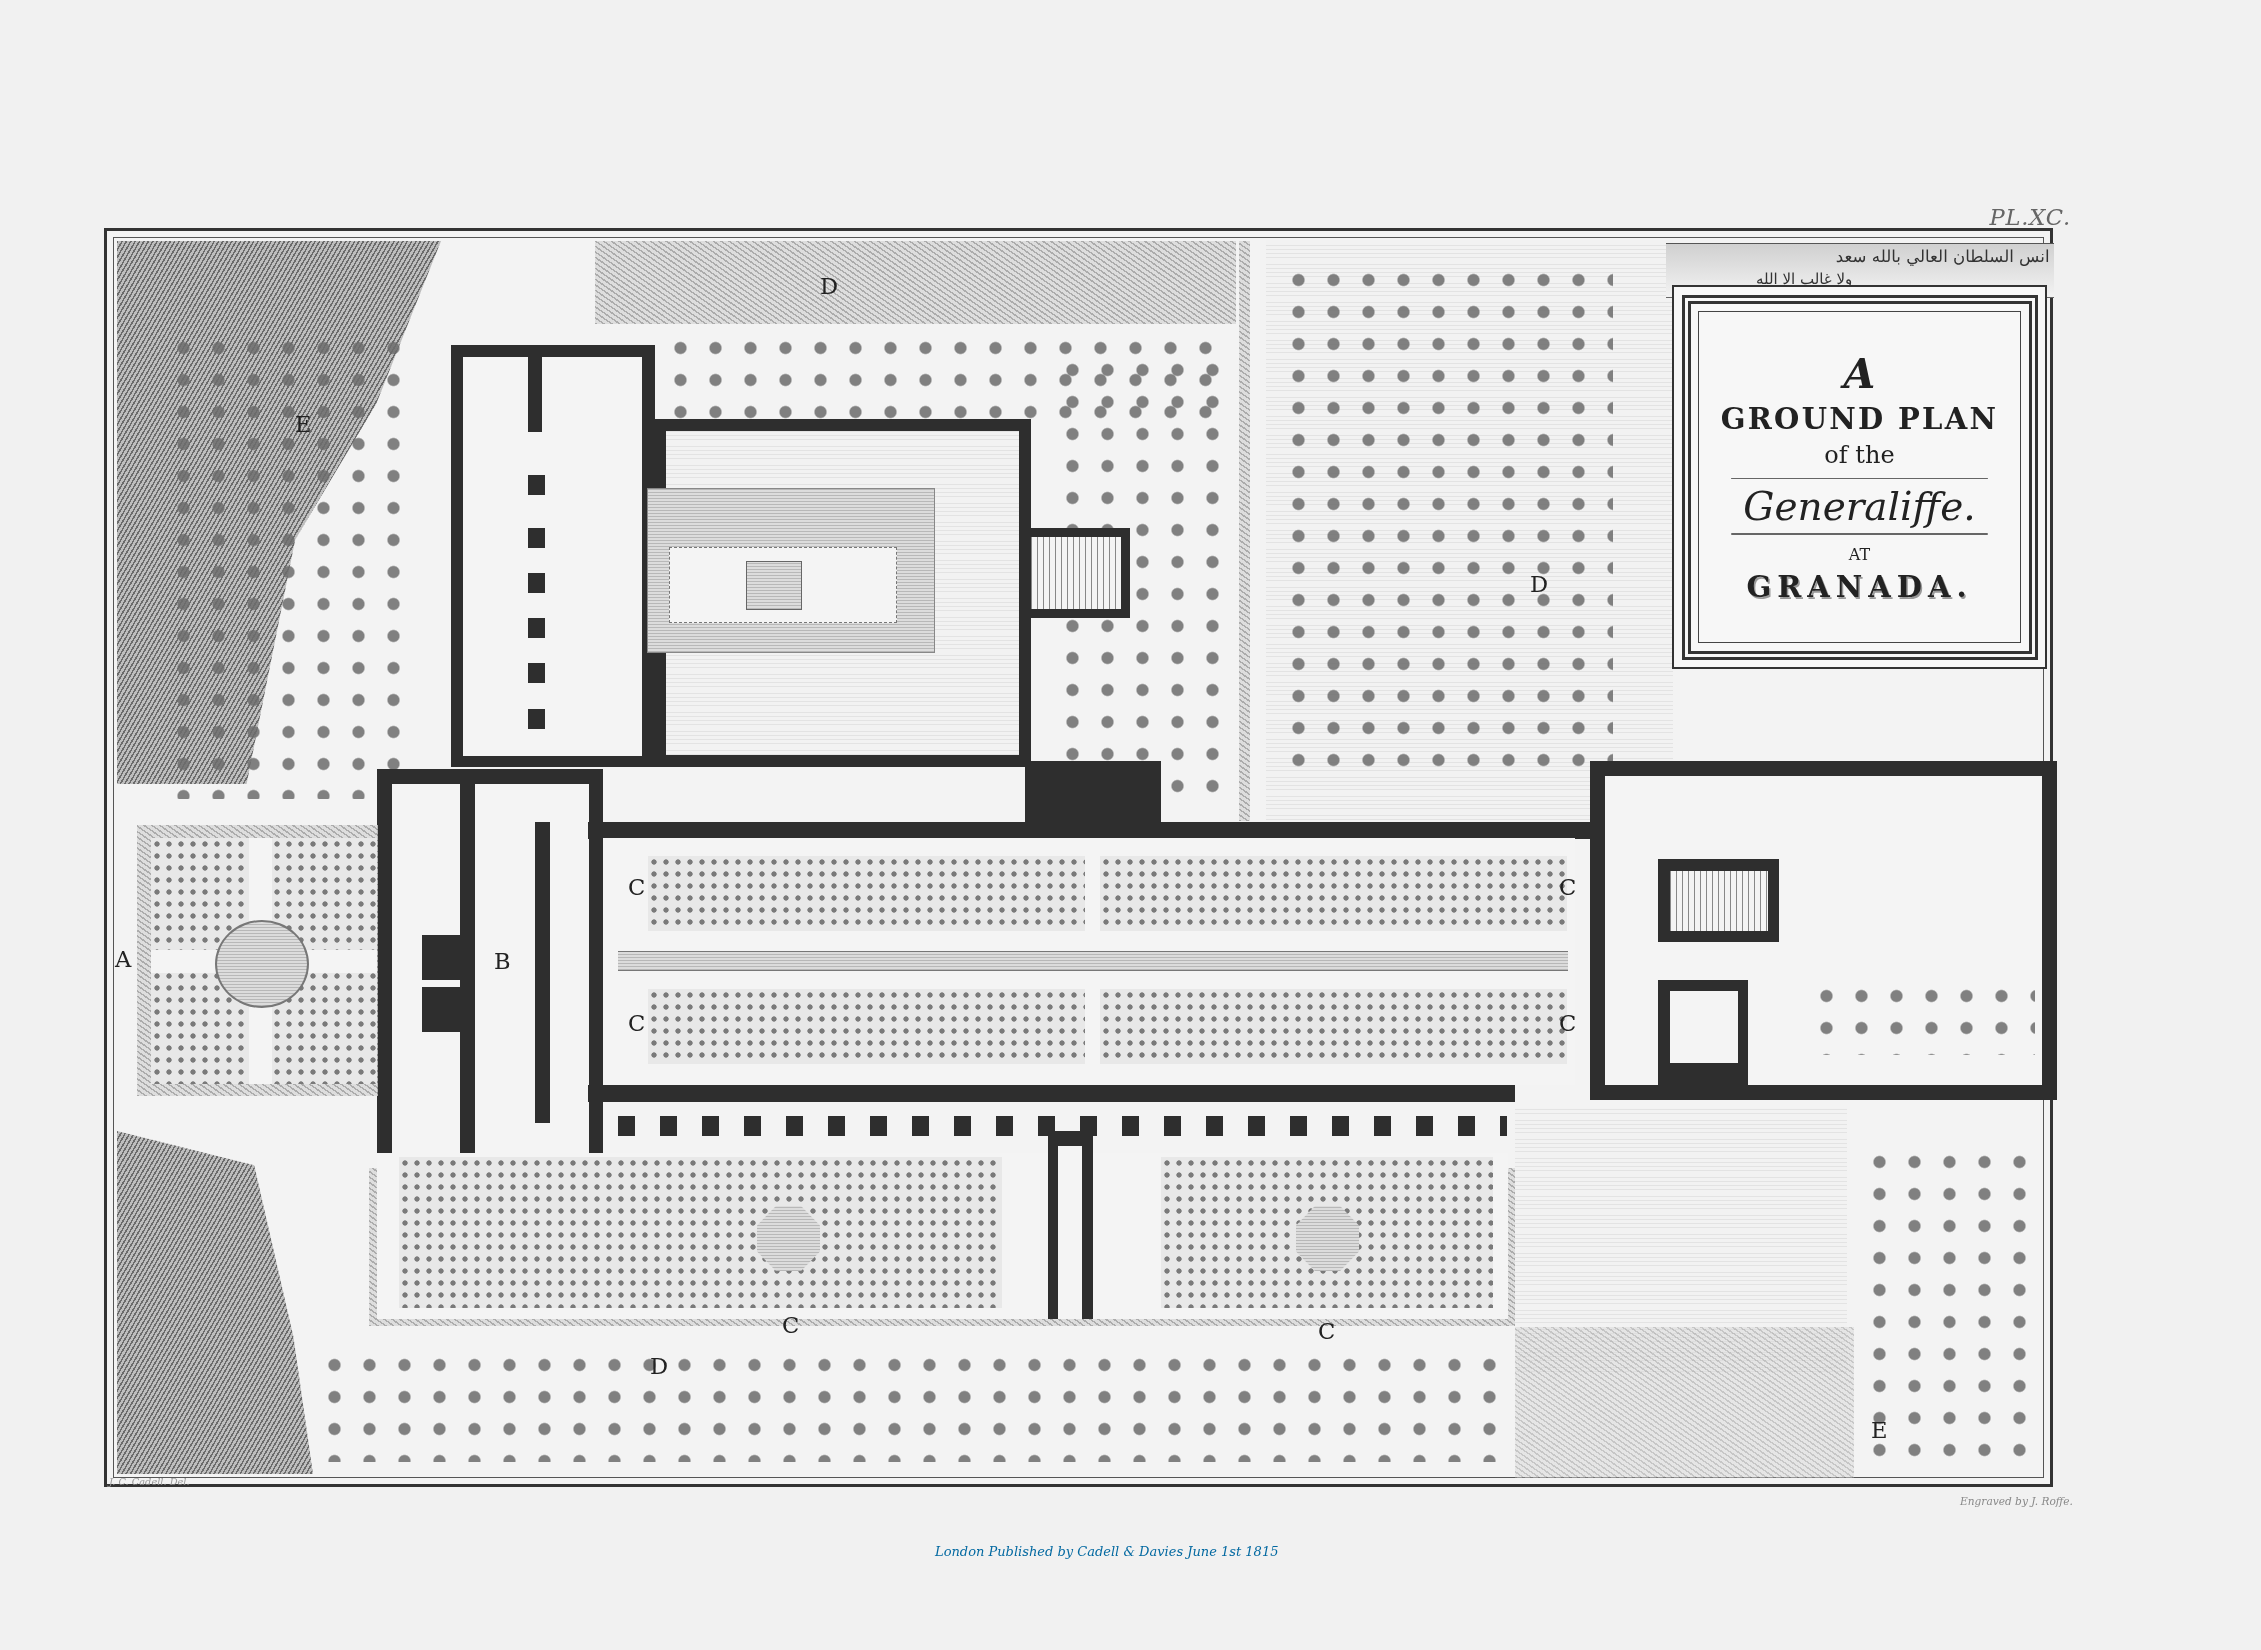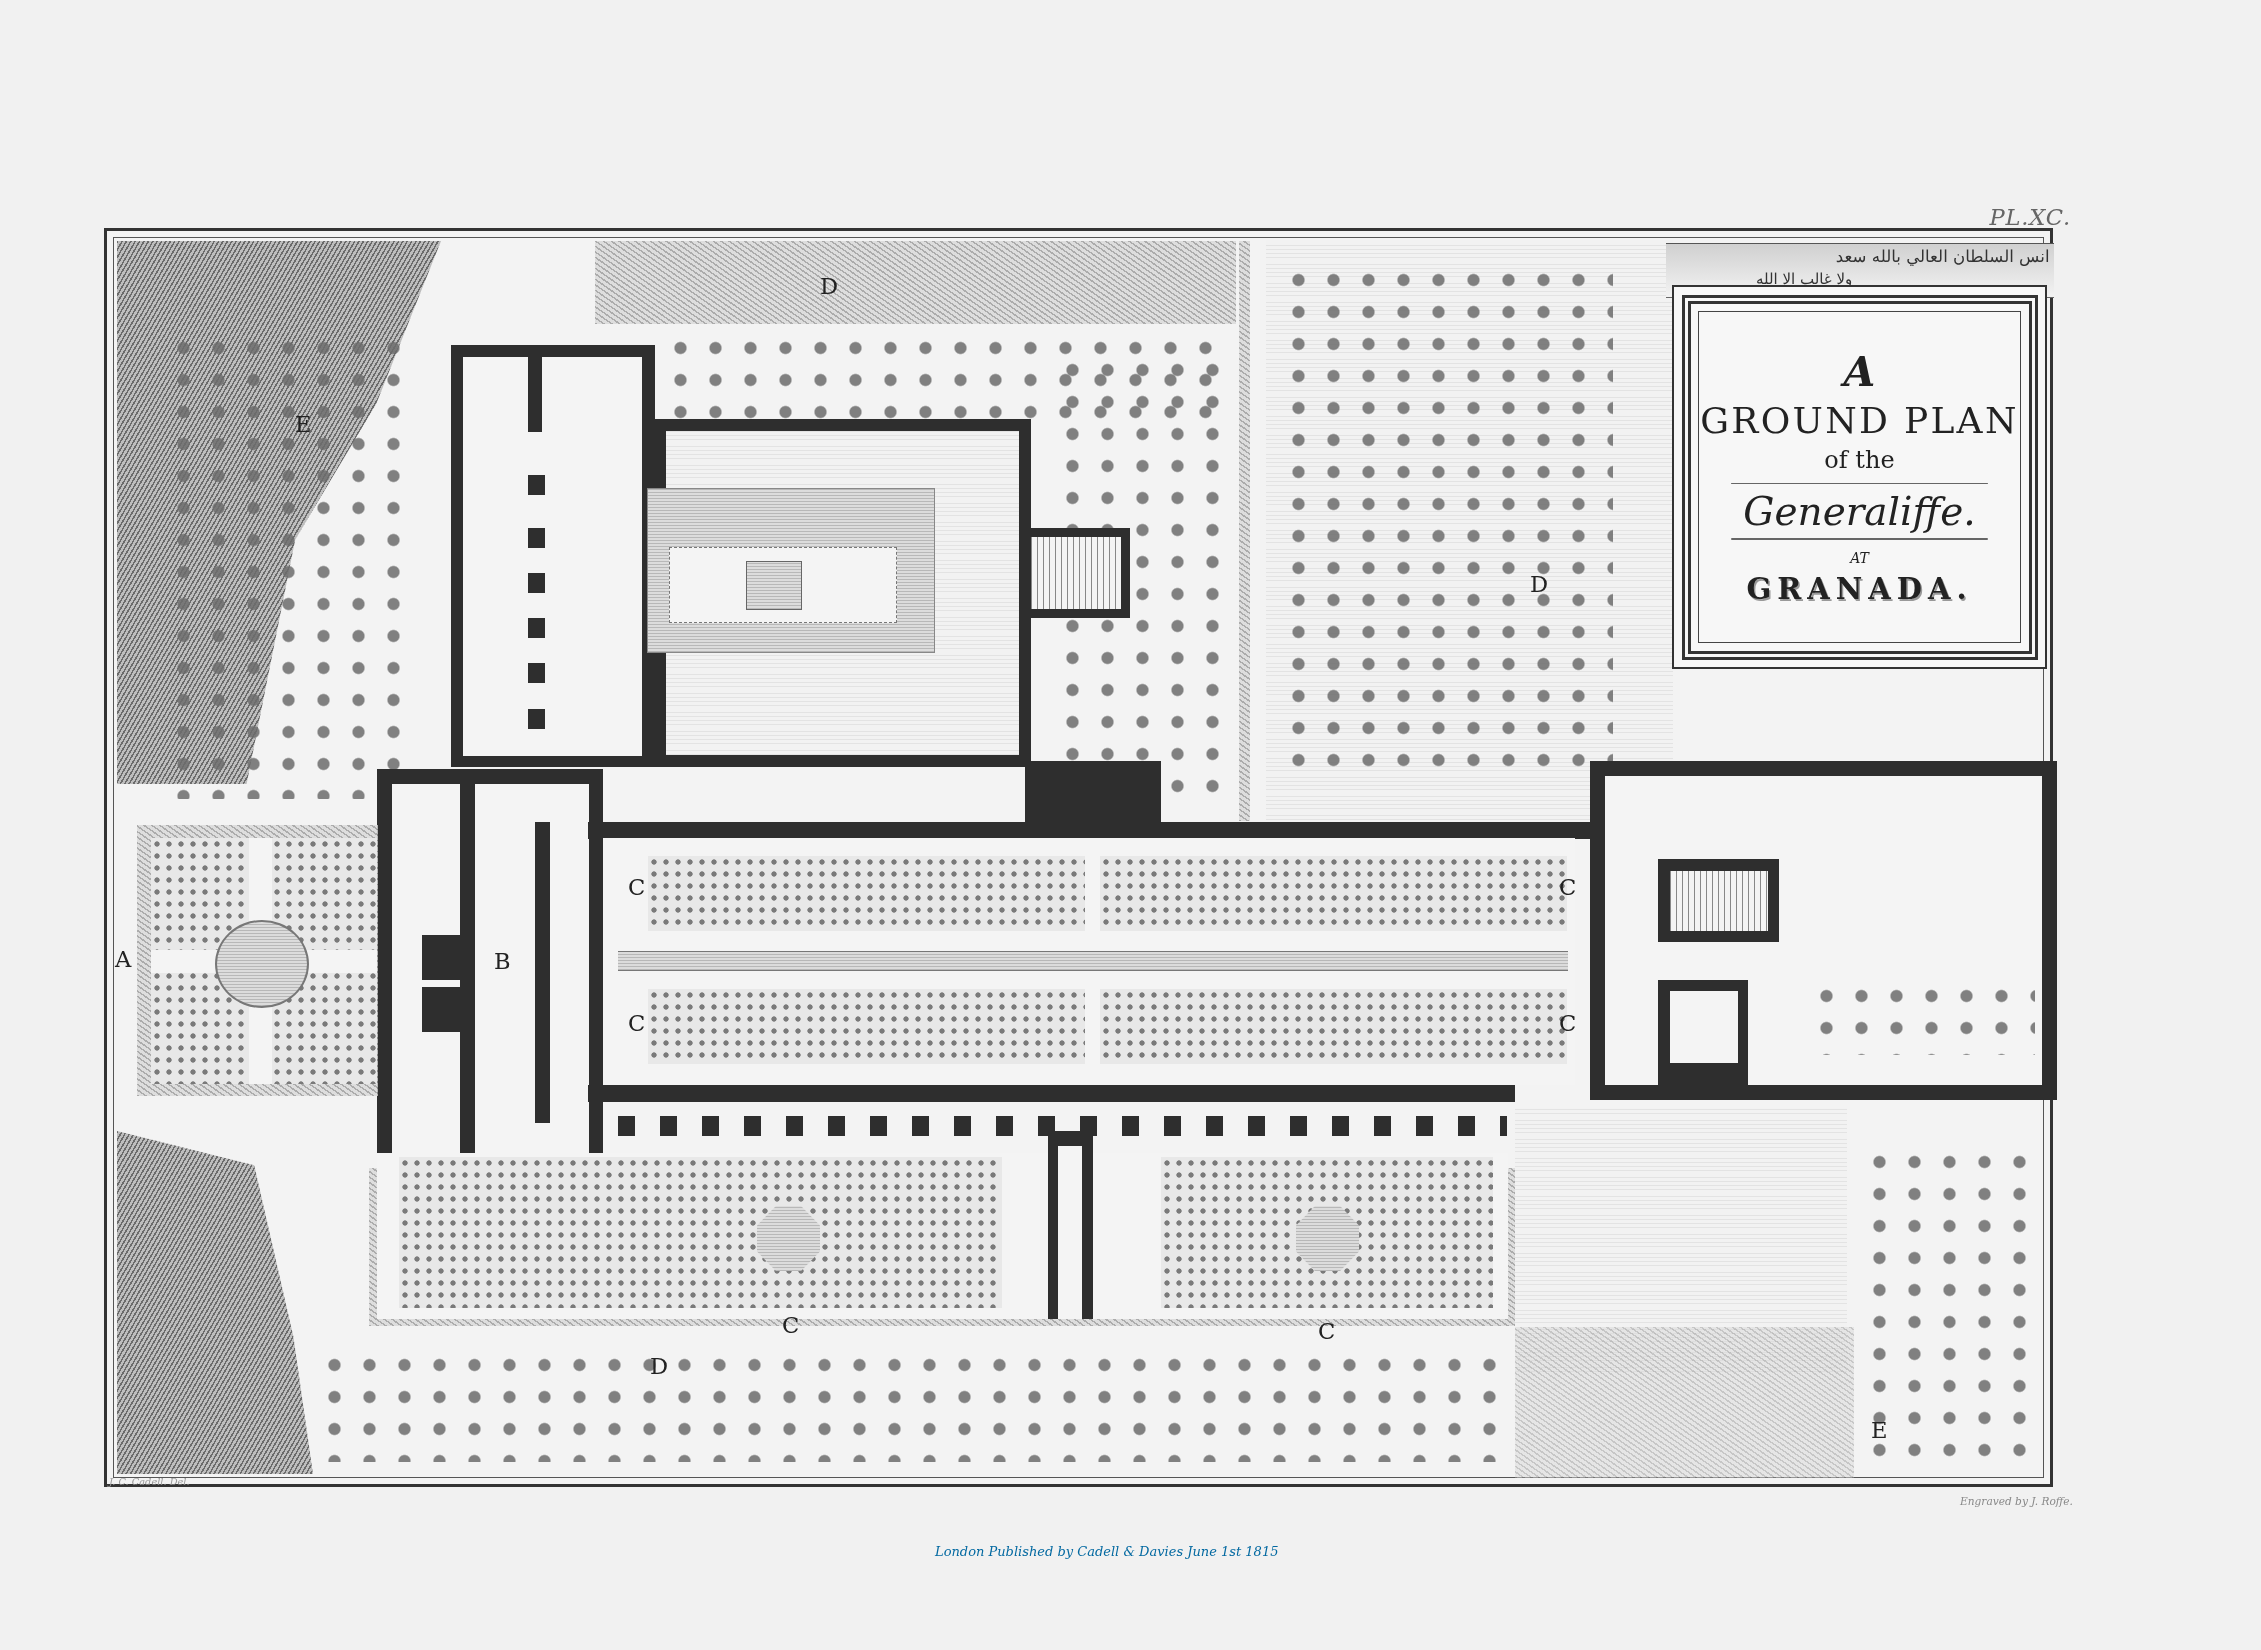--- a/index.html
+++ b/index.html
@@ -23,24 +23,24 @@
   .pier{background:#2e2e2e;width:16.6px;height:19.6px;}
   .lbl{font-size:22.6px;color:#222;font-family:"DejaVu Serif",serif;}
   
   .cart{left:1672px;top:285px;width:375px;height:384px;background:#f7f7f7;border:2.3px solid #333;box-sizing:border-box;}
   .cart-fret{position:absolute;inset:7.5px;border:9px double #333;}
   .cart-inner{position:absolute;inset:24px;border:1.5px solid #444;display:flex;flex-direction:column;align-items:center;justify-content:center;}
   .banner{left:1666px;top:243px;width:388px;height:53px;background:linear-gradient(#d0d0d0,#f3f3f3);border-top:1.5px solid #555;border-bottom:1.5px solid #666;}
   .arabic{right:4.5px;top:3px;font-size:16.6px;color:#333;direction:rtl;}
   .arabic2{left:90px;top:26px;font-size:15px;color:#333;direction:rtl;}
   .t-a{font-size:41px;font-style:italic;font-weight:bold;font-family:"DejaVu Serif",serif;margin-bottom:4.5px;}
-  .t-gp{font-size:36px;font-weight:normal;letter-spacing:2.3px;}
+  .t-gp{font-size:29px;font-weight:bold;letter-spacing:2.3px;}
   .t-of{font-size:24px;margin:4.5px 0;}
   .t-gen{font-size:39px;font-style:italic;font-family:"DejaVu Serif",serif;}
-  .t-at{font-size:14px;font-style:italic;margin:6px 0;}
+  .t-at{font-size:16px;margin:6px 0;}
   .t-gr{font-size:29px;font-weight:bold;letter-spacing:6px;text-shadow:1.5px 1.5px 0 #999;}
   .flourish{width:80%;height:1.5px;background:#666;margin:4.5px 0;border-radius:1.5px;}
 </style>
 </head>
 <body>
 
 <div class="abs plate-no">PL.XC.</div>
 
 <div class="abs frame-outer"></div>
 <div class="abs frame-inner"></div>

